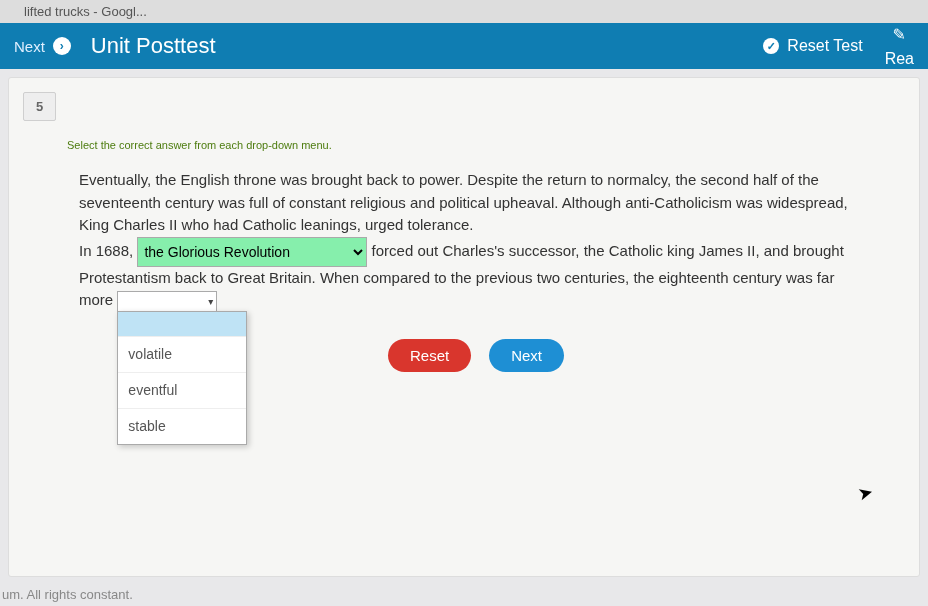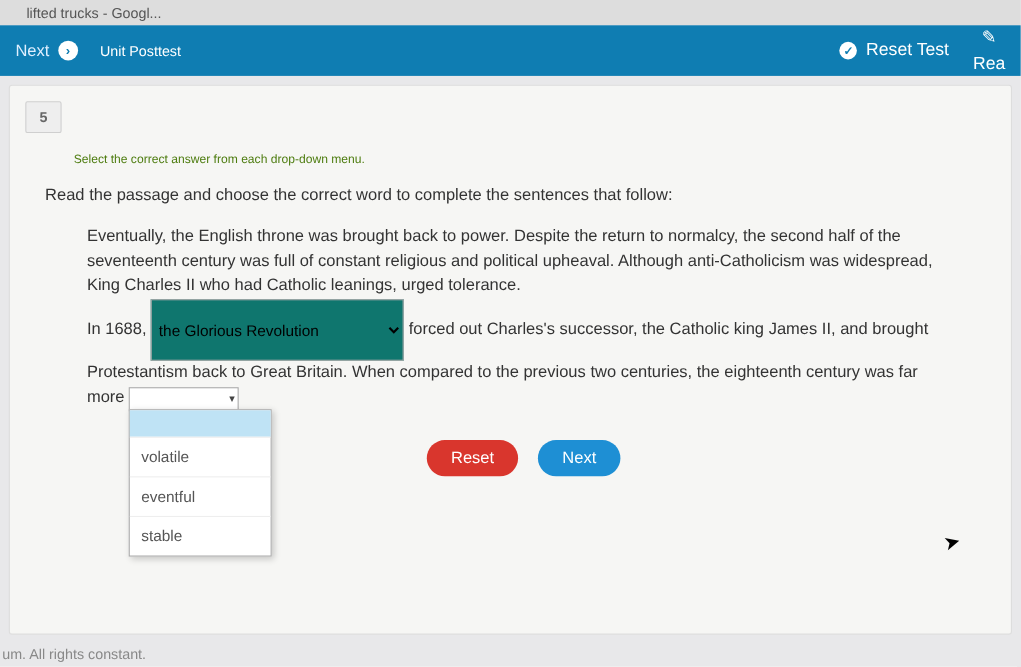--- a/index.html
+++ b/index.html
@@ -26,21 +26,21 @@
       height: 46px;
     }
     .nav-left { display: flex; align-items: center; gap: 8px; font-size: 16px;}
     .nav-next { color: #dfefff; font-size: 15px; }
     .nav-arrow-circle {
       width: 18px; height: 18px; border-radius: 50%;
       background: #fff; color: #0f7db2;
       display:flex;align-items:center;justify-content:center;
       font-size: 12px; font-weight: bold;
     }
-    .title { margin-left: 20px; color: #fff; font-size: 13px; }
+    .title { margin-left: 20px; color: #fff; font-size: 22px; }
     .spacer { flex: 1; }
     .submit-area { display:flex; align-items:center; gap: 8px; color: #fff; font-size: 16px;}
     .check-circle {
       width: 16px; height: 16px; border-radius: 50%; background: #fff;
       color: #0f7db2; display:flex;align-items:center;justify-content:center;
       font-size: 11px;font-weight:bold;
     }
     .reader { margin-left: 22px; display:flex; align-items:center; gap:6px;flex-direction:column;}
     .pencil-icon::before{ content: "✎"; }
     .content-wrap {
@@ -61,23 +61,23 @@
       font-size: 13px;
       padding: 6px 12px;
       margin: 14px 0 0 14px;
       border-radius: 2px;
     }
     .instr { margin: 18px 0 0 58px; color: #4d7c0f; font-size: 11px;}
     .instr2 { margin: 18px 0 0 32px; color: #333; font-size: 15px;}
     .passage-block { margin: 18px 60px 0 70px; color: #333; font-size: 15px; line-height: 1.5;}
     .dd {
       border: 1px solid #aaa;
-      background: #0f766e;
+      background: #86efac;
       font-size: 14px;
-      padding: 18px 2px;
+      padding: 5px 2px;
       display: inline-block;
       vertical-align: middle;
     }
     .dd1 { width: 230px; }
     .dd2wrap { display:inline-block; position: relative; vertical-align: middle;}
     .dd2 {
       width: 100px; height: 22px;
       border: 1px solid #aaa; background: #fff;
       display:inline-flex;align-items:center;justify-content:flex-end;
       padding-right:3px;
@@ -144,21 +144,20 @@
   <div class="reader submit-area">
     <span class="pencil-icon"></span>
     <span>Rea</span>
   </div>
 </div>
 
 <div class="content-wrap">
   <div class="qnum">5</div>
 
   <div class="instr">Select the correct answer from each drop-down menu.</div>
-  <div class="instr2">Read the passage and choose the correct word to complete the sentences that follow:</div>
 
   <div class="passage-block">
     <span>Eventually, the English throne was brought back to power. Despite the return to normalcy, the second half of the seventeenth century was full of constant religious and political upheaval. Although anti-Catholicism was widespread, King Charles II who had Catholic leanings, urged tolerance.</span><br>
     <span>In 1688, </span>
     <select class="dd dd1">
       <option>the Glorious Revolution</option>
     </select>
     <span> forced out Charles's successor, the Catholic king James II, and brought Protestantism back to Great Britain. When compared to the previous two centuries, the eighteenth century was far more </span>
     <span class="dd2wrap">
       <span class="dd2">

